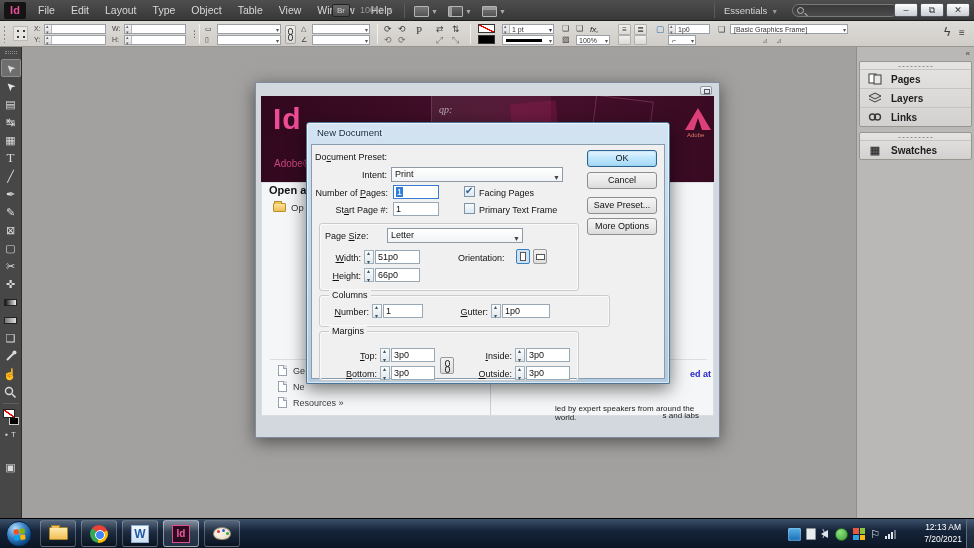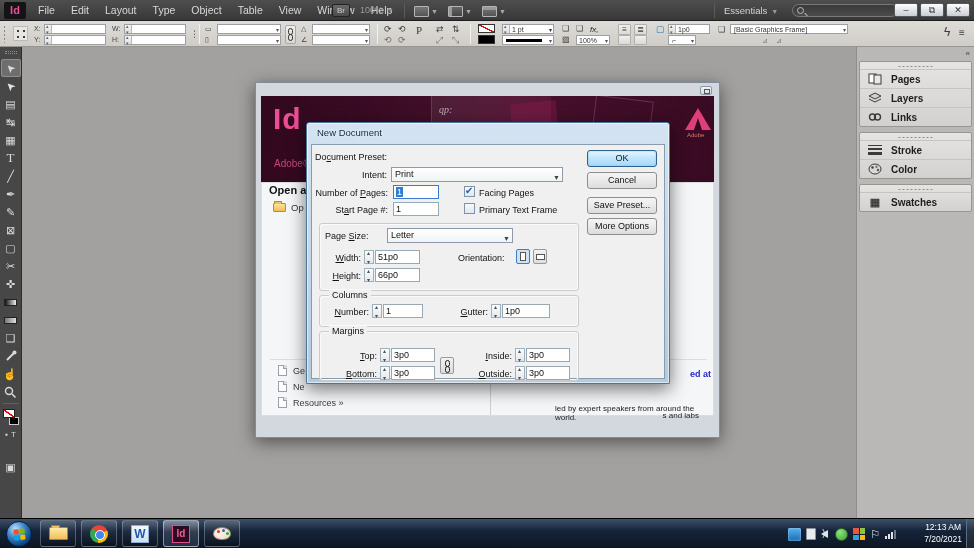--- a/index.html
+++ b/index.html
@@ -421,44 +421,20 @@
               <circle cx="4.5" cy="5" r="3" fill="none" stroke="#3b3b3b" stroke-width="1.4"></circle>
               <circle cx="9.5" cy="5" r="3" fill="none" stroke="#3b3b3b" stroke-width="1.4"></circle>
             </svg>
           </span>
         <span>Links</span>
       </div>
     </div>
     <div class="dgroup">
       <div class="dgrip"></div>
       <div class="ditem">
-        <span class="dicon">
-            <span class="strokebars">
-              <i></i>
-              <i></i>
-              <i></i>
-            </span>
-          </span>
-        <span>Stroke</span>
-      </div>
-      <div class="ditem">
-        <span class="dicon">
-            <svg width="14" height="12">
-              <ellipse cx="7" cy="6" rx="6" ry="5" fill="#d8d8d8" stroke="#3b3b3b"></ellipse>
-              <circle cx="4.5" cy="4.5" r="1.2" fill="#3b3b3b"></circle>
-              <circle cx="8.5" cy="3.8" r="1.2" fill="#777"></circle>
-              <circle cx="10" cy="7" r="1.2" fill="#555"></circle>
-            </svg>
-          </span>
-        <span>Color</span>
-      </div>
-    </div>
-    <div class="dgroup">
-      <div class="dgrip"></div>
-      <div class="ditem">
         <span class="dicon">▦</span>
         <span>Swatches</span>
       </div>
     </div>
   </div>
 
   <div class="welcome">
     <div class="w-btn"></div>
     <div class="banner">
       <div class="art1"></div>
@@ -506,37 +482,37 @@
     <span class="dcb checked" style="left:157px;top:63px"></span>
     <span class="dcblab" style="left:172px;top:65px">Facing Pages</span>
 
     <span class="dlab" style="left:0px;top:82px;width:81px">St<u>a</u>rt Page #:</span>
     <input class="tfield" style="left: 86px; top: 79px; width: 46px;" value="1">
     <span class="dcb" style="left:157px;top:80px"></span>
     <span class="dcblab" style="left:172px;top:82px">Primary Text Frame</span>
 
     <div class="dgroupbox" style="left:12px;top:100px;width:260px;height:68px">
       <span class="dlab" style="left:5px;top:7px;text-align:left">Page <u>S</u>ize:</span>
-      <div class="dcombo" style="left:67px;top:4px;width:126px"><span>Letter</span><span class="car">▼</span></div>
+      <div class="dcombo" style="left:67px;top:4px;width:136px"><span>Letter</span><span class="car">▼</span></div>
       <span class="dlab" style="left:4px;top:29px;width:37px"><u>W</u>idth:</span>
       <span class="dsp" style="left:44px;top:26px"></span>
       <input class="tfield" style="left: 55px; top: 26px; width: 45px;" value="51p0">
       <span class="dlab" style="left:4px;top:47px;width:37px"><u>H</u>eight:</span>
       <span class="dsp" style="left:44px;top:44px"></span>
       <input class="tfield" style="left: 55px; top: 44px; width: 45px;" value="66p0">
       <span class="dlab" style="left:138px;top:29px;text-align:left">Orientation:</span>
       <span class="orbtn on" style="left:196px;top:25px">
           <span class="pg"></span>
         </span>
       <span class="orbtn" style="left:213px;top:25px">
           <span class="pg land"></span>
         </span>
     </div>
 
-    <div class="dgroupbox" style="left:12px;top:172px;width:260px;height:32px">
+    <div class="dgroupbox" style="left:12px;top:172px;width:291px;height:32px">
       <span class="dlegend">Columns</span>
       <span class="dlab" style="left:4px;top:11px;width:45px"><u>N</u>umber:</span>
       <span class="dsp" style="left:52px;top:8px"></span>
       <input class="tfield" style="left: 63px; top: 8px; width: 40px;" value="1">
       <span class="dlab" style="left:120px;top:11px;width:48px"><u>G</u>utter:</span>
       <span class="dsp" style="left:171px;top:8px"></span>
       <input class="tfield" style="left: 182px; top: 8px; width: 48px;" value="1p0">
     </div>
 
     <div class="dgroupbox" style="left:12px;top:208px;width:260px;height:50px">

